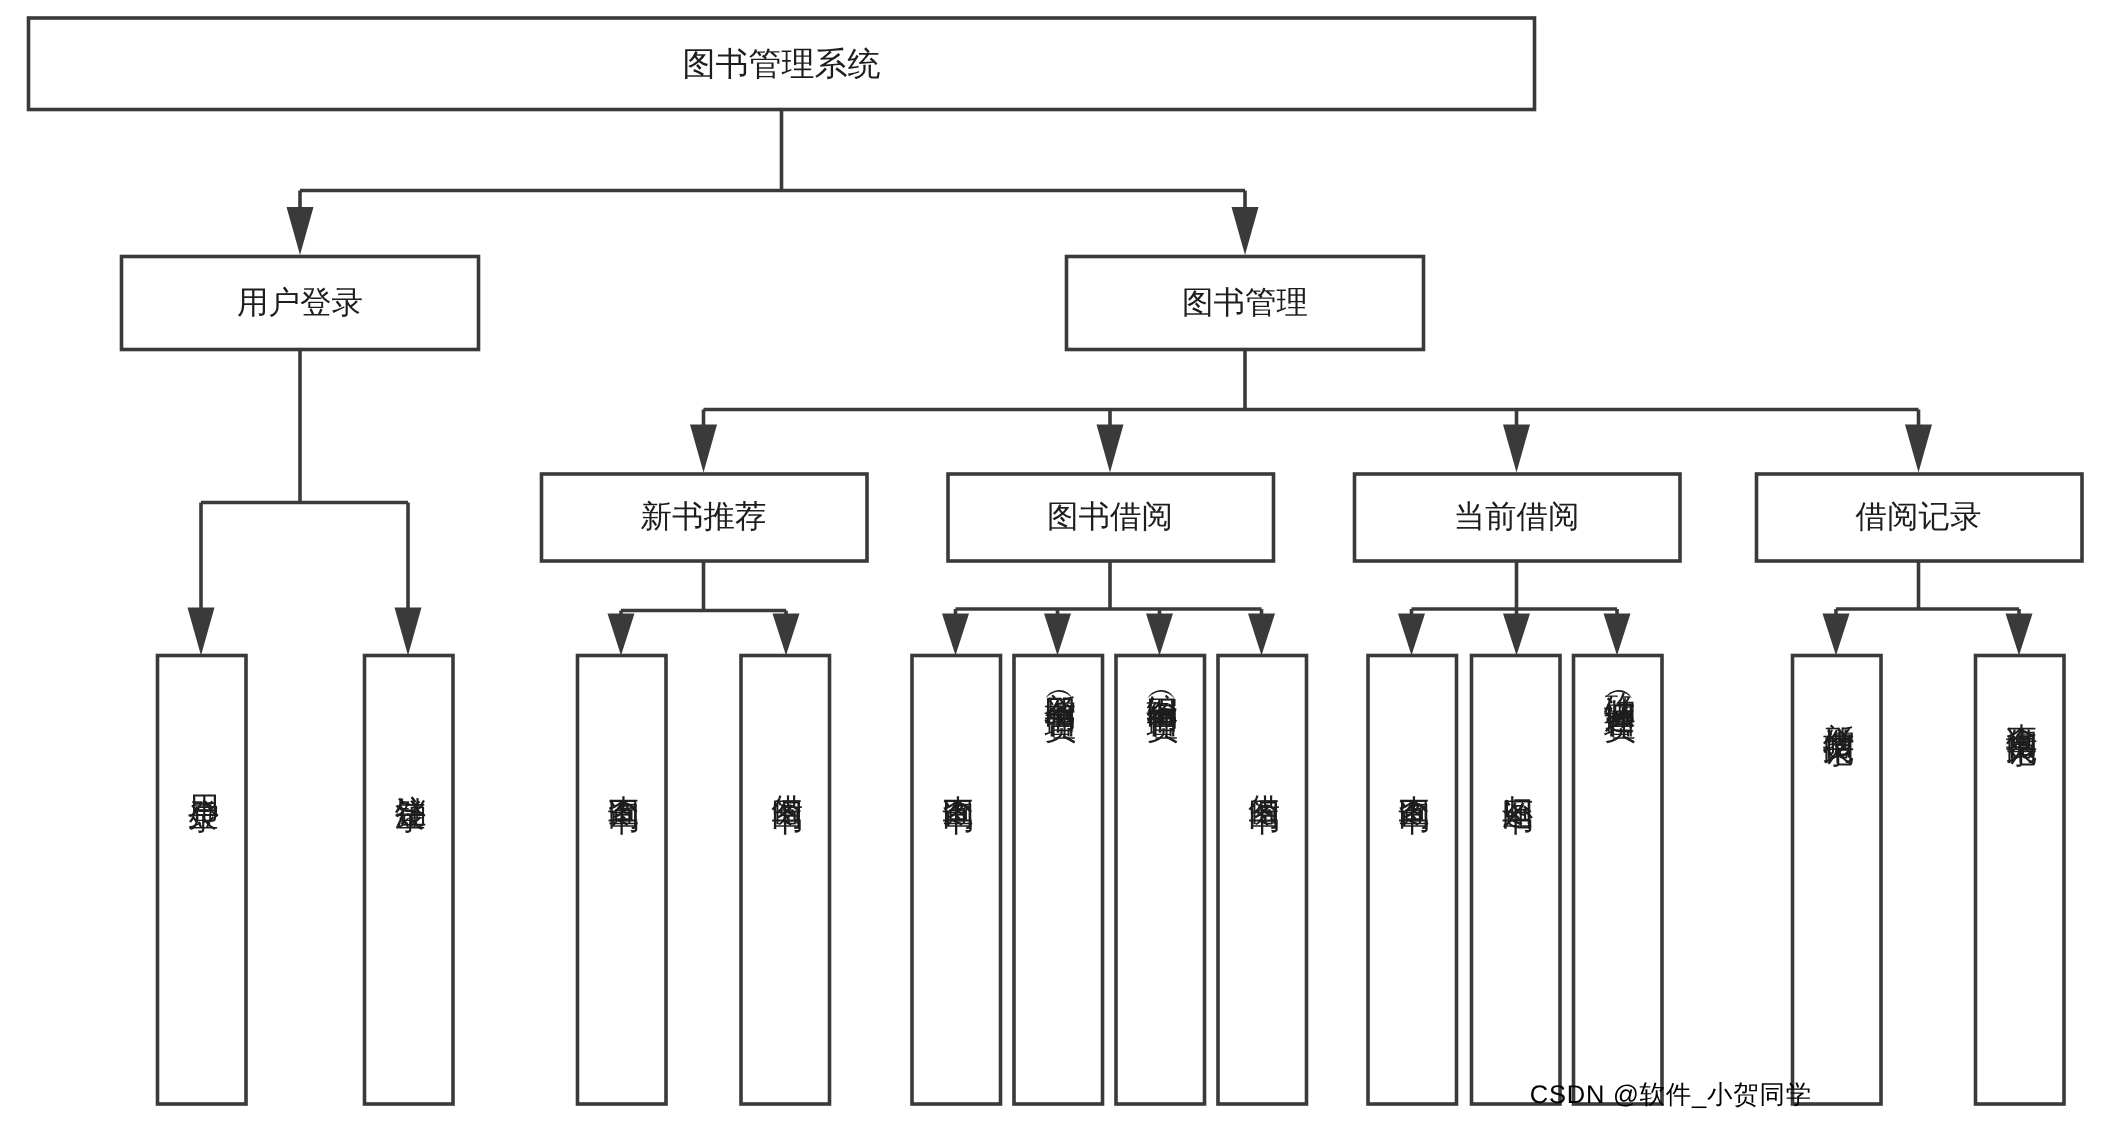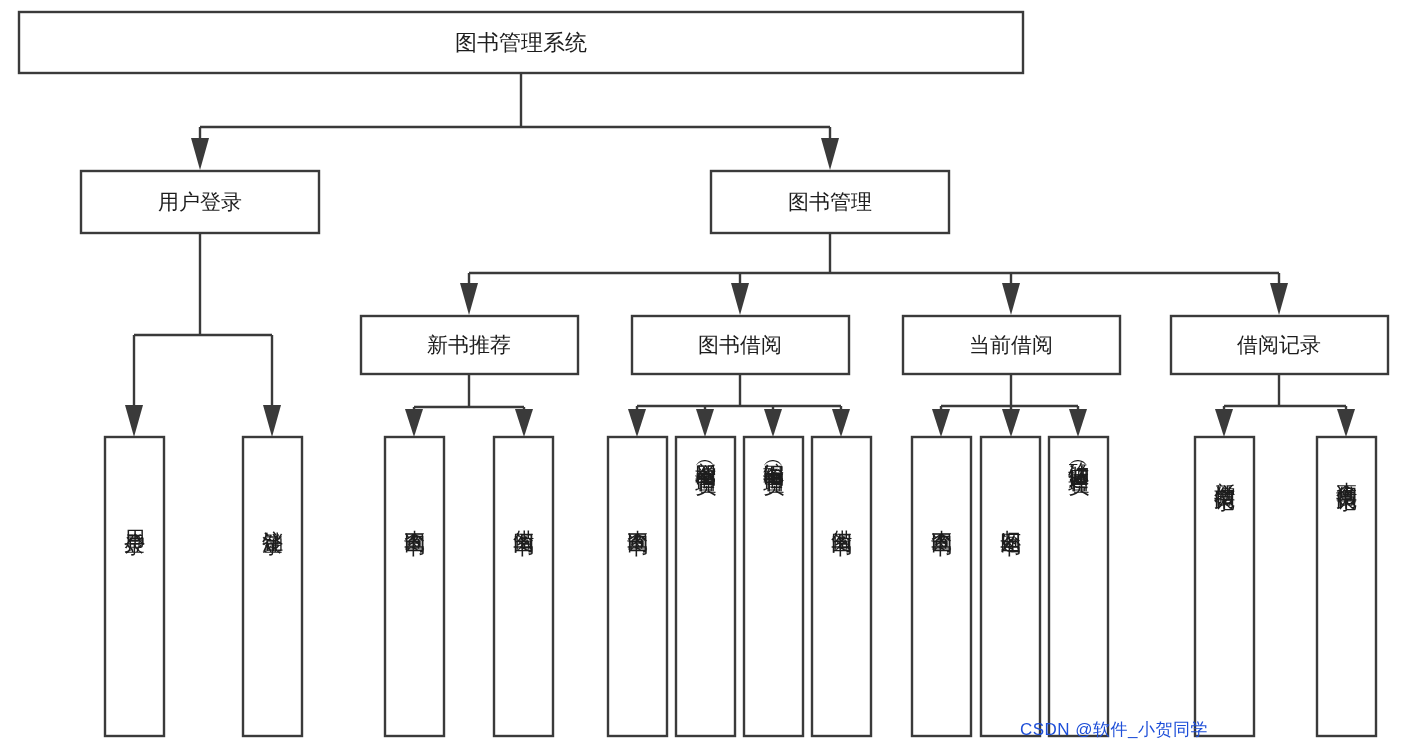--- a/index.html
+++ b/index.html
@@ -72,21 +72,21 @@
     color: #1d1d1d;
     letter-spacing: 2px;
     white-space: nowrap;
   }
   .watermark {
     position: absolute;
     right: 10px;
     bottom: 6px;
     font-family: "Liberation Sans", "DejaVu Sans", sans-serif;
     font-size: 17px;
-    color: #1d4ed8;
+    color: #000000;
     letter-spacing: 0.5px;
     white-space: nowrap;
   }
 </style>
 </head>
 <body>
 
 <div id="diagram-root">
 
   <svg class="diagram-canvas" viewBox="0 0 1405 747" xmlns="http://www.w3.org/2000/svg">

